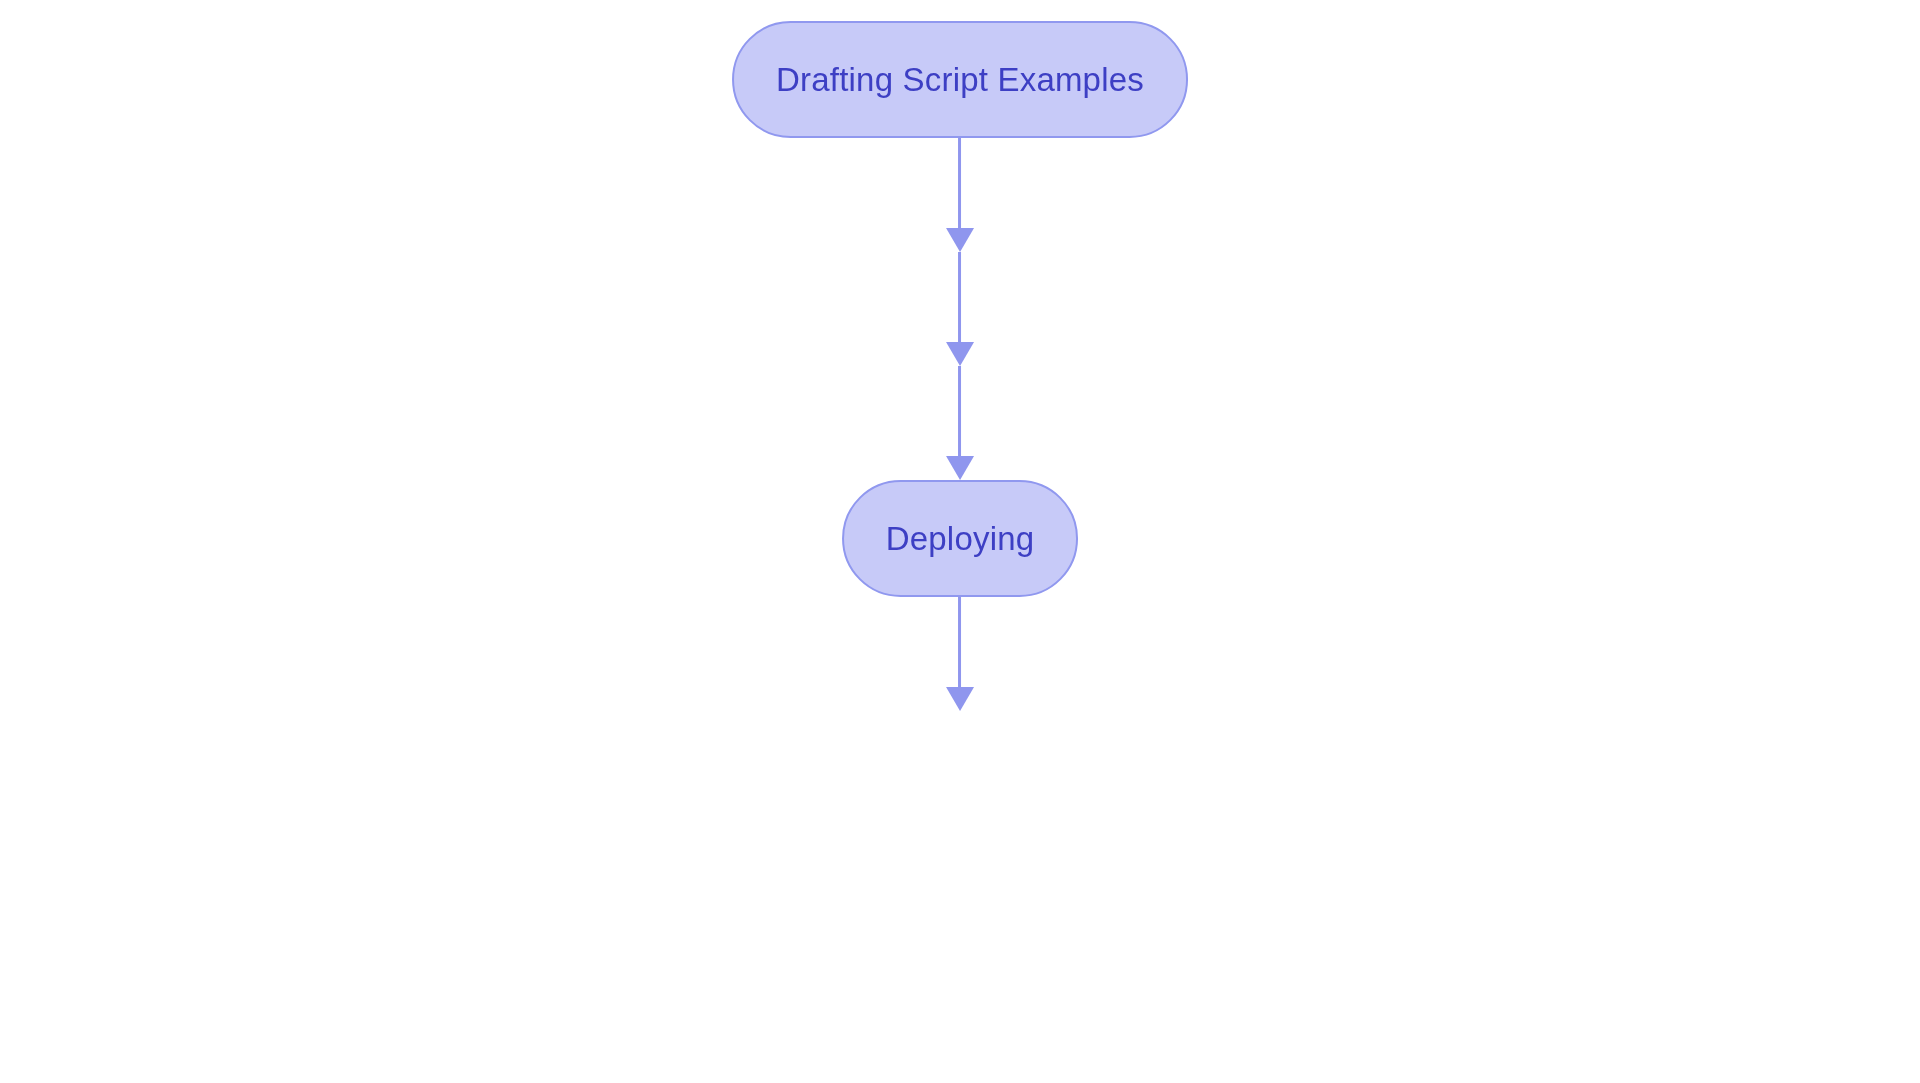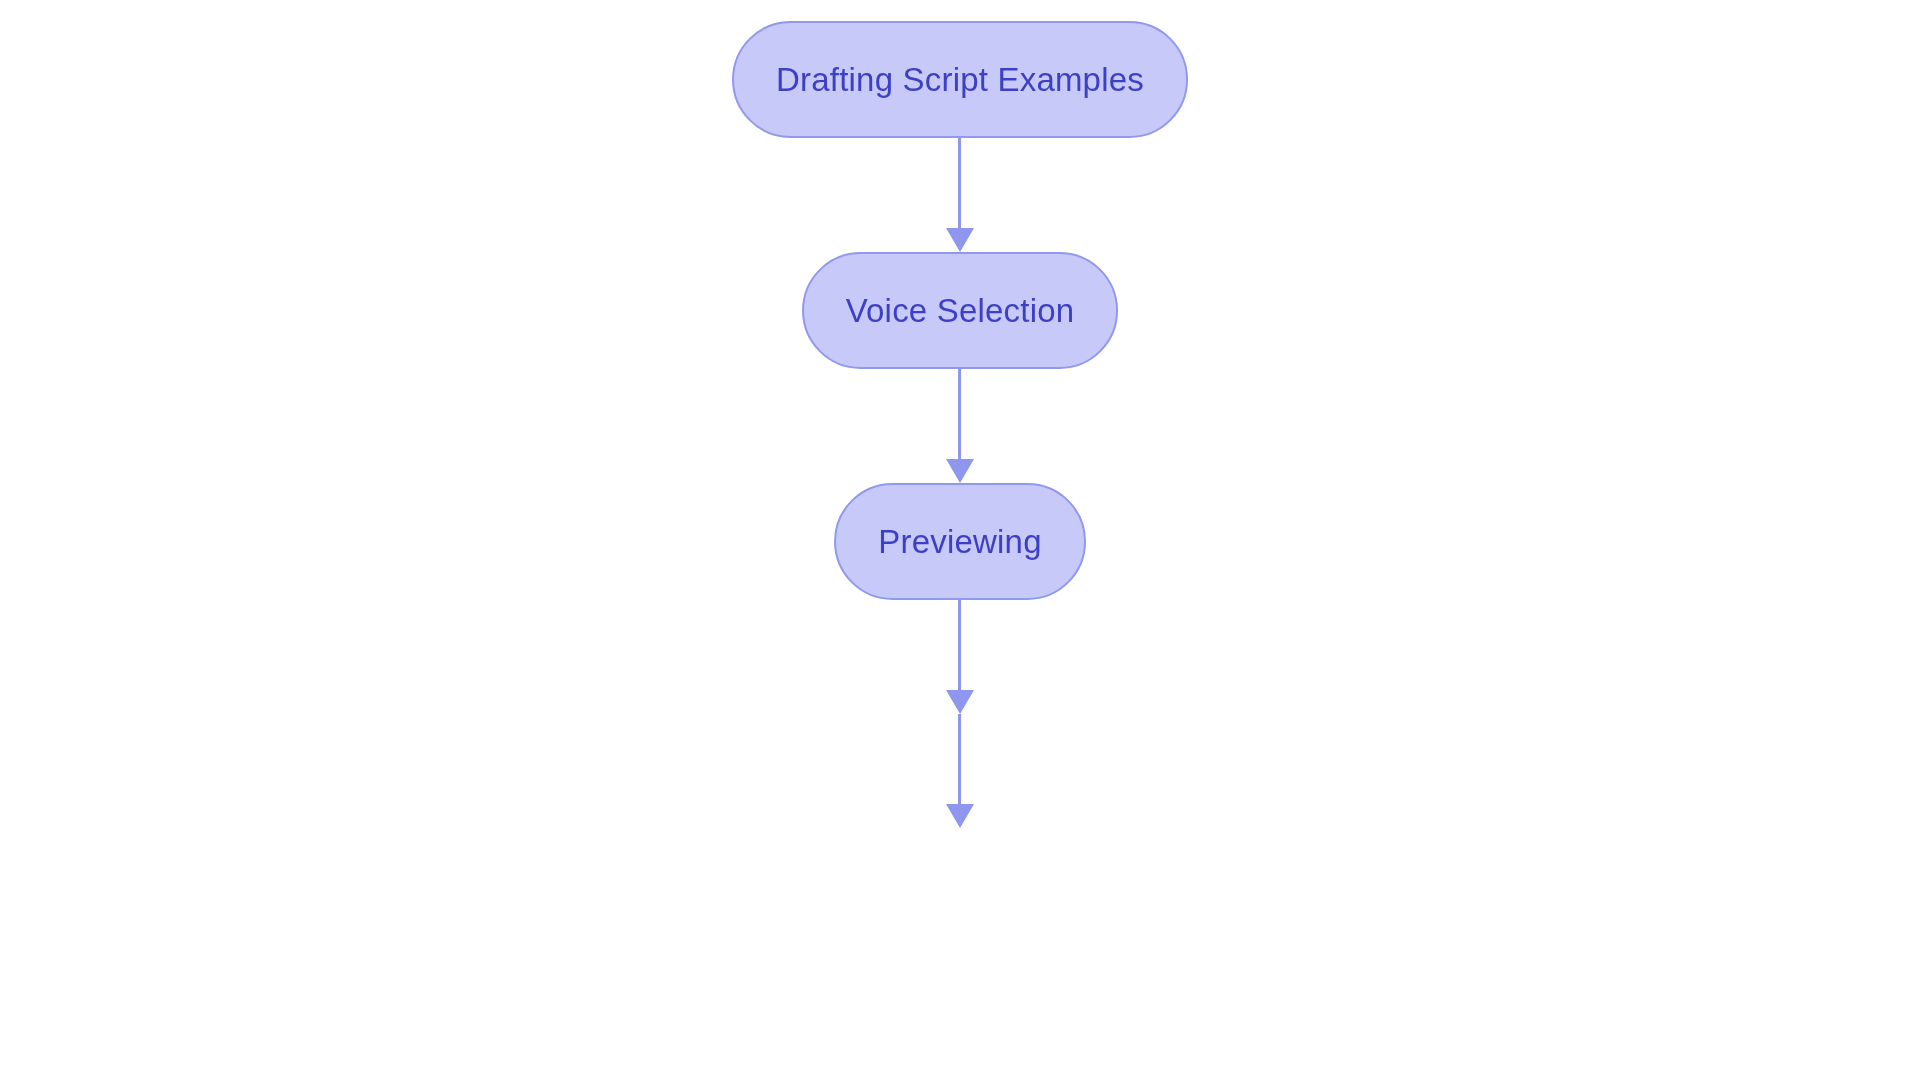--- a/index.html
+++ b/index.html
@@ -68,39 +68,36 @@
 
     <div class="node">
       <span>Drafting Script Examples</span>
     </div>
 
     <div class="arrow">
       <div class="shaft"></div>
       <div class="head"></div>
     </div>
 
-    <div class="node">
-      <span>Voice Selection</span>
-    </div>
-
-    <div class="arrow">
-      <div class="shaft"></div>
-      <div class="head"></div>
-    </div>
-
-    <div class="node">
-      <span>Previewing</span>
-    </div>
 
     <div class="arrow">
       <div class="shaft"></div>
       <div class="head"></div>
     </div>
 
 
     <div class="arrow">
       <div class="shaft"></div>
       <div class="head"></div>
     </div>
 
+    <div class="node">
+      <span>Deploying</span>
+    </div>
+
+    <div class="arrow">
+      <div class="shaft"></div>
+      <div class="head"></div>
+    </div>
+
 
   </div>
 </div>
 
 </body></html>

